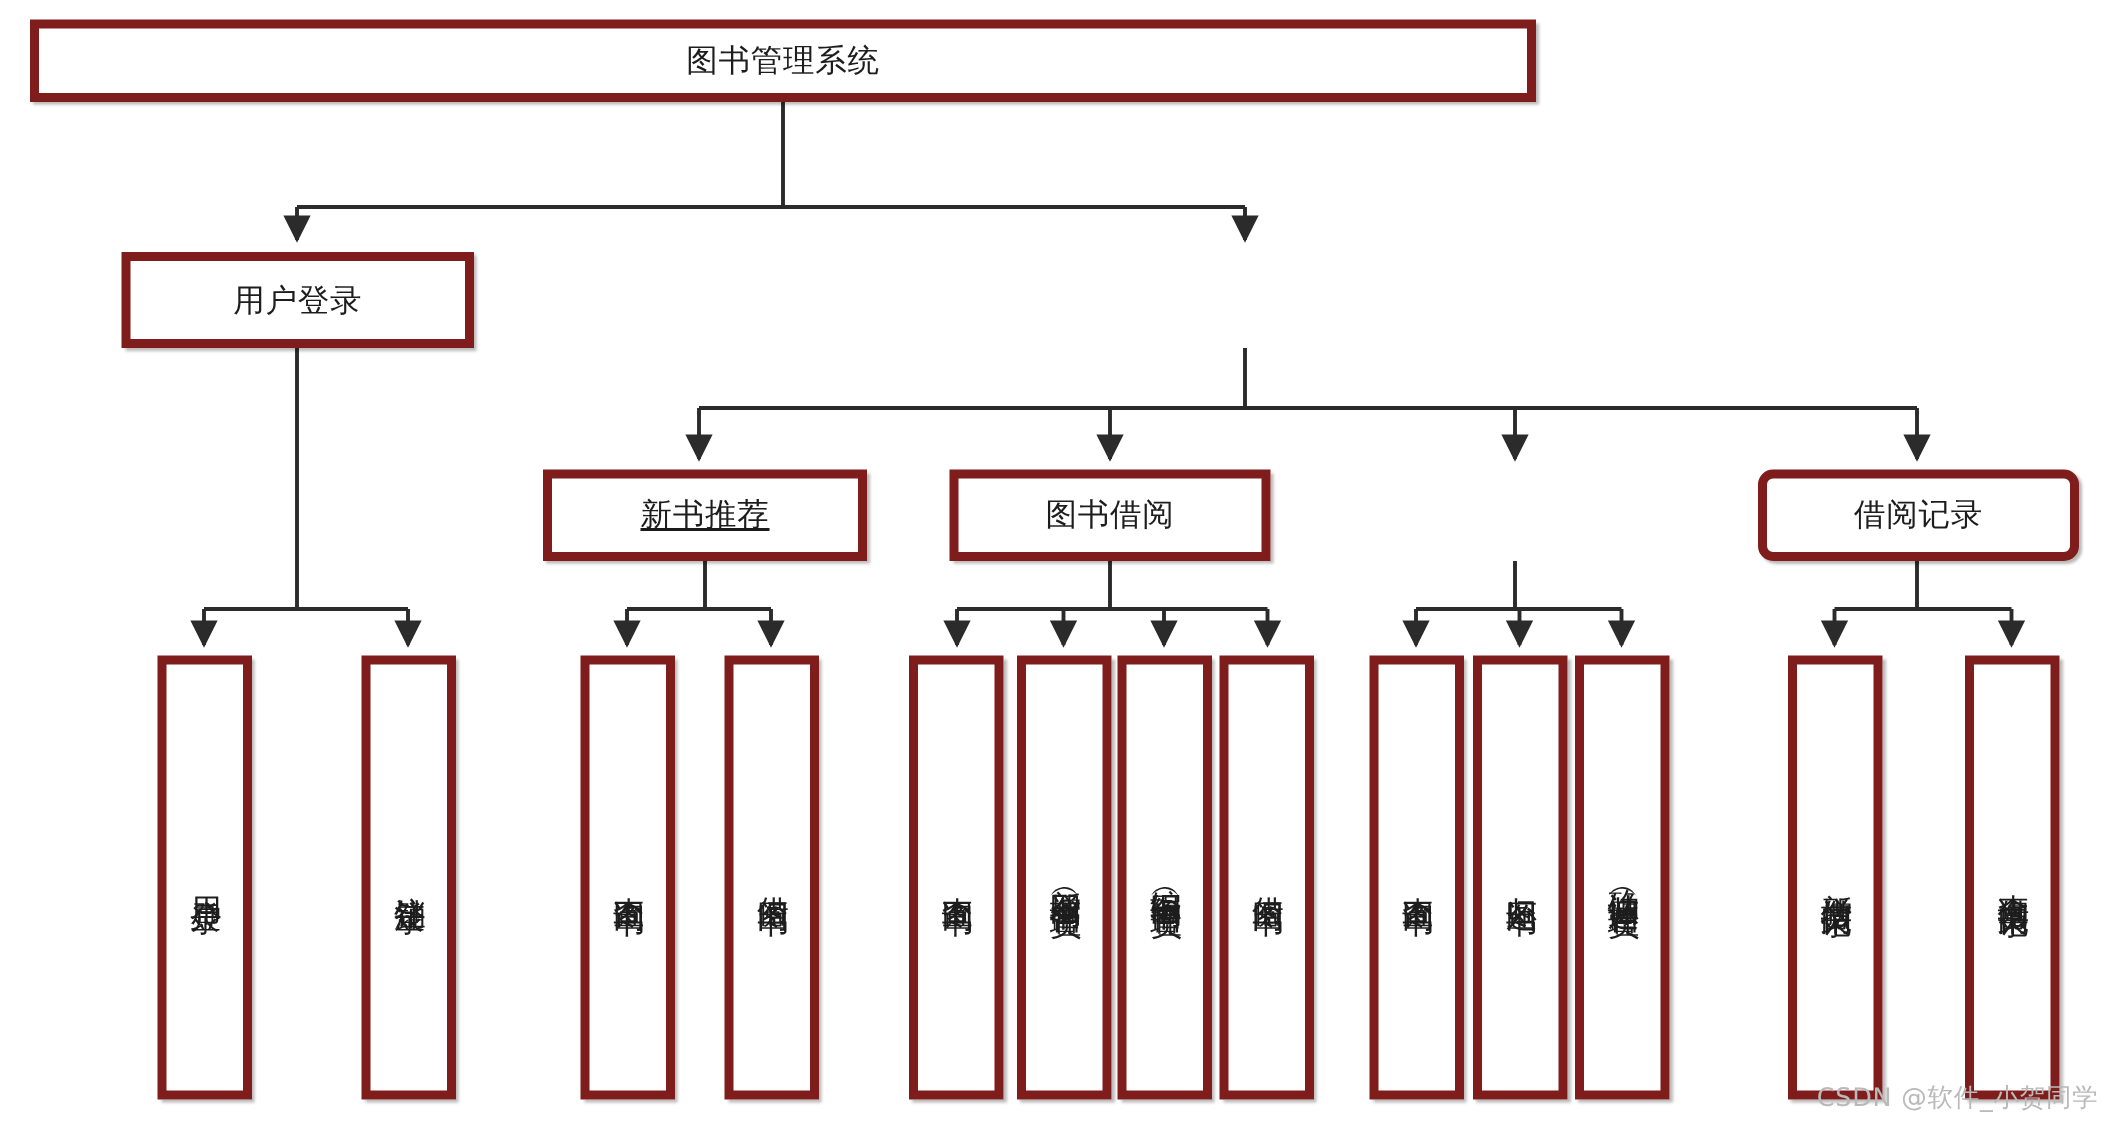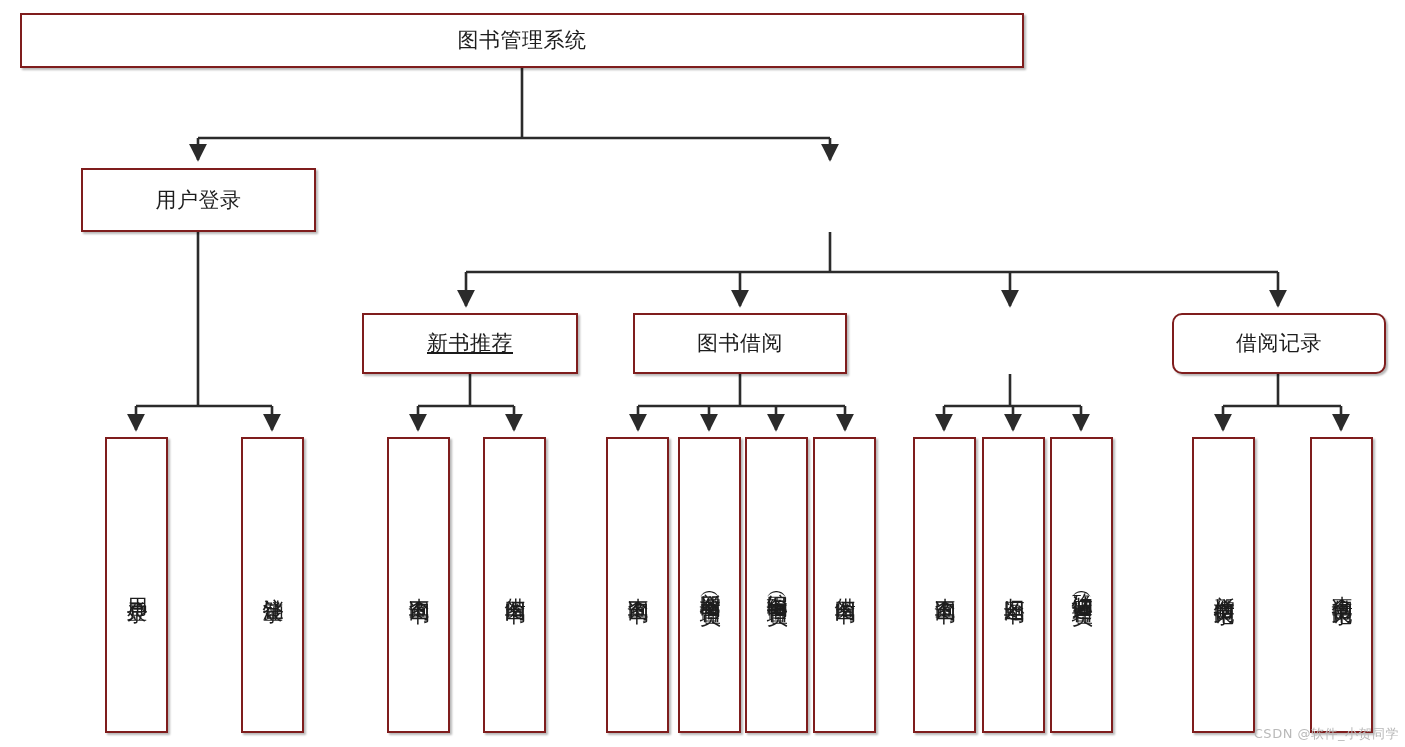--- a/index.html
+++ b/index.html
@@ -19,21 +19,21 @@
     position:absolute;
     left:0; top:0;
     width:1405px;
     height:747px;
     pointer-events:none;
   }
   .node{
     position:absolute;
     box-sizing:border-box;
     background:#ffffff;
-    border:2px solid #7f1d1d;
+    border:6px solid #7f1d1d;
     box-shadow:2px 2px 2px rgba(0,0,0,0.28);
     display:flex;
     align-items:center;
     justify-content:center;
     z-index:2;
   }
   .node .label{
     font-size:21px;
     line-height:1.18;
     letter-spacing:0.5px;
@@ -57,21 +57,21 @@
     font-size:21px;
     line-height:1.32;
     letter-spacing:2px;
     white-space:nowrap;
     text-align:center;
   }
   .watermark{
     position:absolute;
     right:6px;
     bottom:4px;
-    font-size:13px;
+    font-size:17px;
     color:#b9b9b9;
     white-space:nowrap;
     z-index:3;
     letter-spacing:0.5px;
   }
 </style>
 </head>
 <body>
 
 <div id="canvas">

